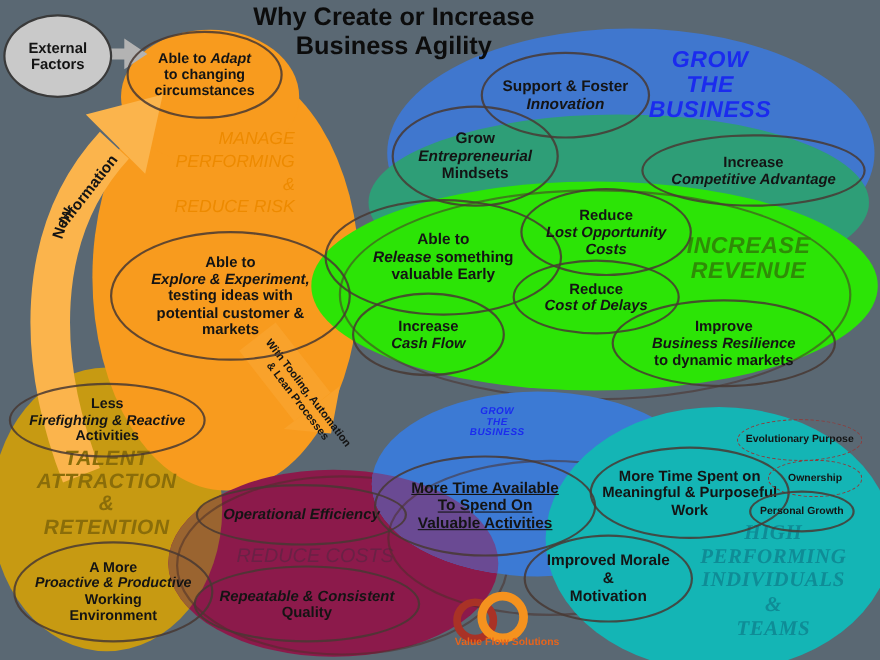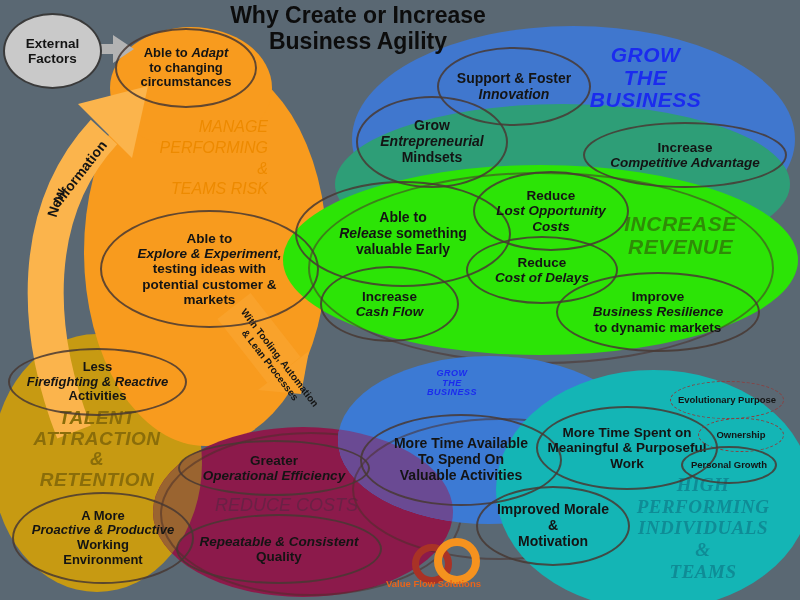--- a/index.html
+++ b/index.html
@@ -37,21 +37,21 @@
     <polygon points="96,44 113,44 113,35 134,49 113,63 113,54 96,54" fill="#B3B3B3"></polygon>
   </svg>
 
   <div class="rot" style="left:44px;top:214px;transform:rotate(-72deg);font-size:14px;">New</div>
   <div class="rot" style="left:50px;top:198px;transform:rotate(-52deg);font-size:14px;">Information</div>
 
   <div class="wmark" style="left:108px;top:117px;width:160px;font-size:16px;line-height:1.3;color:#ED8A00;">
     <span class="ln" style="display:block">MANAGE</span>
     <span class="ln" style="display:block">PERFORMING</span>
     <span class="ln" style="display:block">&amp;</span>
-    <span class="ln" style="display:block">TEAMS RISK</span>
+    <span class="ln" style="display:block">REDUCE RISK</span>
   </div>
 
   <div class="region" style="left:352px;top:26px;width:443px;height:226px;background:#4077CE;"></div>
   <div class="region" style="left:335px;top:104px;width:455px;height:160px;background:#2E9E77;"></div>
   <div class="region" style="left:283px;top:165px;width:515px;height:190px;background:#2CE406;"></div>
   <div class="outline" style="left:308px;top:172px;width:462px;height:188px;"></div>
 
   <div class="region clip" style="left:153px;top:427px;width:300px;height:170px;background:#8C1A4B;">
     <div class="region" style="left:-161px;top:-93px;width:210px;height:258px;background:#9A6430;"></div>
   </div>
@@ -205,33 +205,32 @@
     <div>
       <span class="ln">A More</span>
       <span class="ln"><i>Proactive &amp; Productive</i></span>
       <span class="ln">Working</span>
       <span class="ln">Environment</span>
     </div>
   </div>
 
   <div class="labelo" style="left:178px;top:440px;width:188px;height:52px;font-size:13.5px;">
     <div>
-      <span class="ln">Greater</span>
       <span class="ln"><i>Operational Efficiency</i></span>
     </div>
   </div>
 
   <div class="labelo" style="left:176px;top:514px;width:202px;height:66px;font-size:13.5px;">
     <div>
       <span class="ln"><i>Repeatable &amp; Consistent</i></span>
       <span class="ln">Quality</span>
     </div>
   </div>
 
-  <div class="labelo" style="left:360px;top:414px;width:198px;height:88px;font-size:14px;">
+  <div class="labelo" style="left:340px;top:414px;width:198px;height:88px;font-size:14px;text-decoration:underline;">
     <div>
       <span class="ln">More Time Available</span>
       <span class="ln">To Spend On</span>
       <span class="ln">Valuable Activities</span>
     </div>
   </div>
 
   <div class="labelo" style="left:536px;top:406px;width:178px;height:80px;font-size:13.5px;">
     <div>
       <span class="ln">More Time Spent on</span>
@@ -261,15 +260,15 @@
   <div class="labelo" style="left:476px;top:486px;width:150px;height:76px;font-size:14px;">
     <div>
       <span class="ln">Improved Morale</span>
       <span class="ln">&amp;</span>
       <span class="ln">Motivation</span>
     </div>
   </div>
 
   <div style="position:absolute;left:412px;top:544px;width:26px;height:26px;border:7px solid #A93226;border-radius:50%;"></div>
   <div style="position:absolute;left:434px;top:538px;width:30px;height:30px;border:8px solid #F5921E;border-radius:50%;"></div>
-  <div style="position:absolute;left:386px;top:578px;width:124px;text-align:left;font-size:9.5px;font-weight:800;color:#E8641B;">Value Flow Solutions</div>
+  <div style="position:absolute;left:399px;top:578px;width:124px;text-align:center;font-size:9.5px;font-weight:800;color:#E8641B;">Value Flow Solutions</div>
 
 </div>
 
 </body></html>

